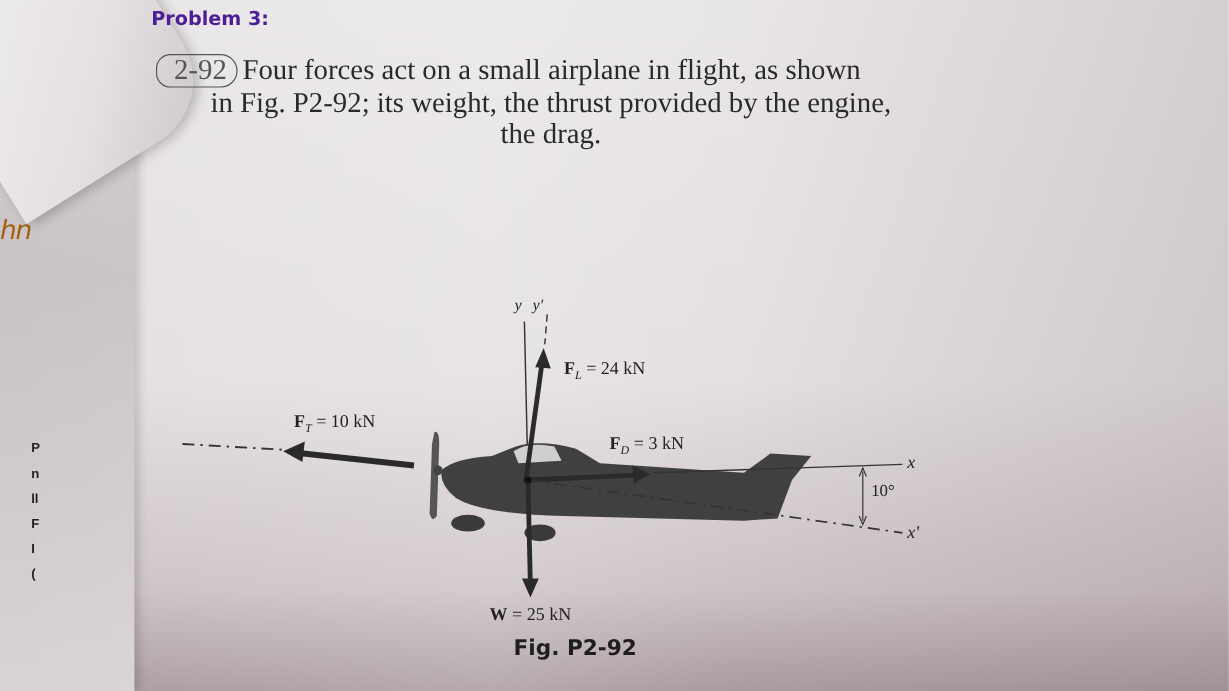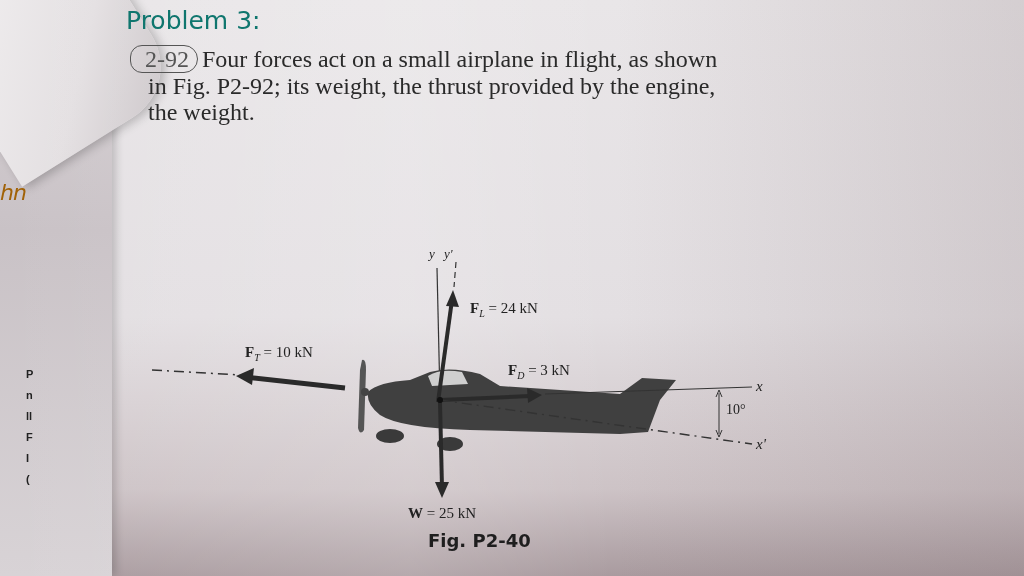--- a/index.html
+++ b/index.html
@@ -33,32 +33,32 @@
   .handwritten {
     position:absolute; left:0; top:180px; font-family:"DejaVu Sans", sans-serif;
     font-style:italic; font-size:22px; color:#a16207; letter-spacing:-1px;
   }
   .margin-letters {
     position:absolute; left:26px; top:368px; display:flex; flex-direction:column;
     gap:9px; font-family:"Liberation Sans", sans-serif; font-weight:bold; font-size:11px; color:#222;
   }
   .problem-title {
     position:absolute; left:126px; top:6px;
-    font-family:"DejaVu Sans", sans-serif; font-weight:normal; font-size:25px; color:#0f766e;
+    font-family:"DejaVu Sans", sans-serif; font-weight:bold; font-size:16px; color:#4c1d95;
   }
   .problem-body {
     position:absolute; left:130px; top:45px; width:640px;
     font-size:24px; line-height:26px; color:#2a2a2a;
   }
   .prob-num {
     display:inline-block; border:1.5px solid #555; border-radius:12px 14px 14px 12px;
     padding:0 8px 0 14px; margin-right:4px; color:#555;
   }
   .body-line { display:block; white-space:nowrap; }
-  .body-line.indent { padding-left:18px; }
+  .body-line.indent { padding-left:18px;text-align:center; }
   .figure { position:absolute; left:0; top:0; width:1024px; height:576px; }
   .lbl { position:absolute; font-family:"Liberation Serif", serif; color:#222; font-size:15px; white-space:nowrap; }
   .lbl b { font-weight:bold; }
   .fig-caption {
     position:absolute; left:428px; top:530px; font-family:"DejaVu Sans", sans-serif;
     font-weight:bold; font-size:18px; color:#1e1e1e;
   }
 </style>
 </head>
 <body>
@@ -78,21 +78,21 @@
   <span>(</span>
 </div>
 
 <div class="problem-title">Problem 3:</div>
 
 <div class="problem-body">
   <span class="body-line">
     <span class="prob-num">2-92</span><span>Four forces act on a small airplane in flight, as shown</span>
   </span>
   <span class="body-line indent">in Fig. P2-92; its weight, the thrust provided by the engine,</span>
-  <span class="body-line indent">the weight.</span>
+  <span class="body-line indent">the drag.</span>
 </div>
 
 <svg class="figure" width="1024" height="576" viewBox="0 0 1024 576">
   <defs>
     <marker id="ah" markerWidth="6" markerHeight="6" refX="3" refY="3" orient="auto">
       <path d="M0,0 L6,3 L0,6 z" fill="#2a2a2a"></path>
     </marker>
   </defs>
 
   <line x1="437" y1="268" x2="442" y2="485" stroke="#333" stroke-width="1.2"></line>
@@ -161,13 +161,13 @@
 
 <div class="lbl" style="left:408px; top:505px;">
   <b>W</b>
   <span>= 25 kN</span>
 </div>
 
 <div class="lbl" style="left:756px; top:378px; font-style:italic;">x</div>
 <div class="lbl" style="left:756px; top:436px; font-style:italic;">x'</div>
 <div class="lbl" style="left:726px; top:402px; font-size:14px;text-align:center;">10°</div>
 
-<div class="fig-caption">Fig. P2-40</div>
+<div class="fig-caption">Fig. P2-92</div>
 
 </body></html>

